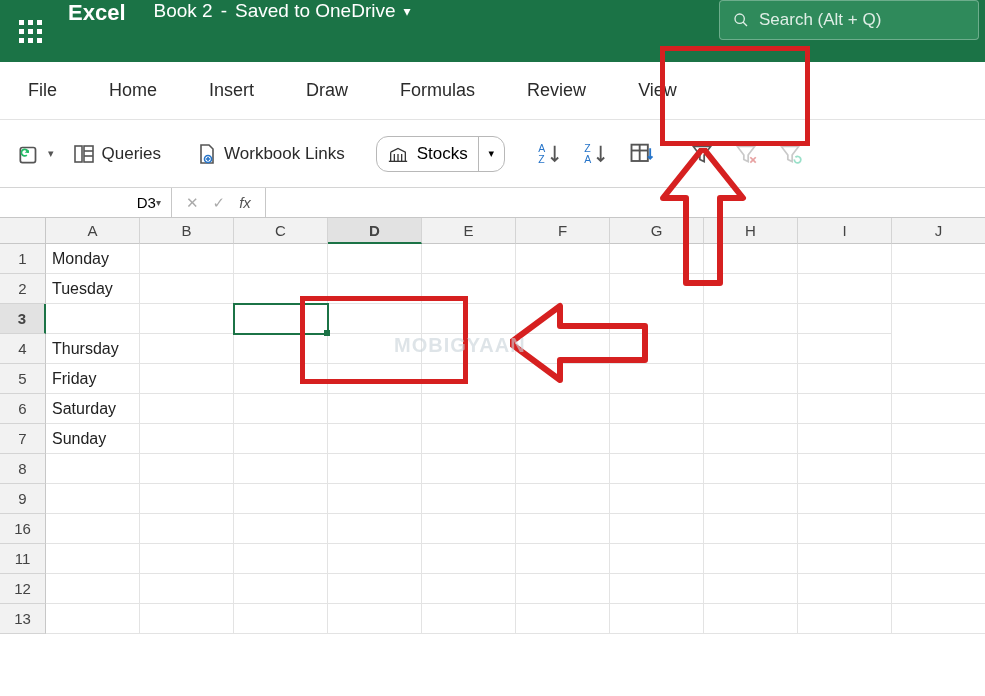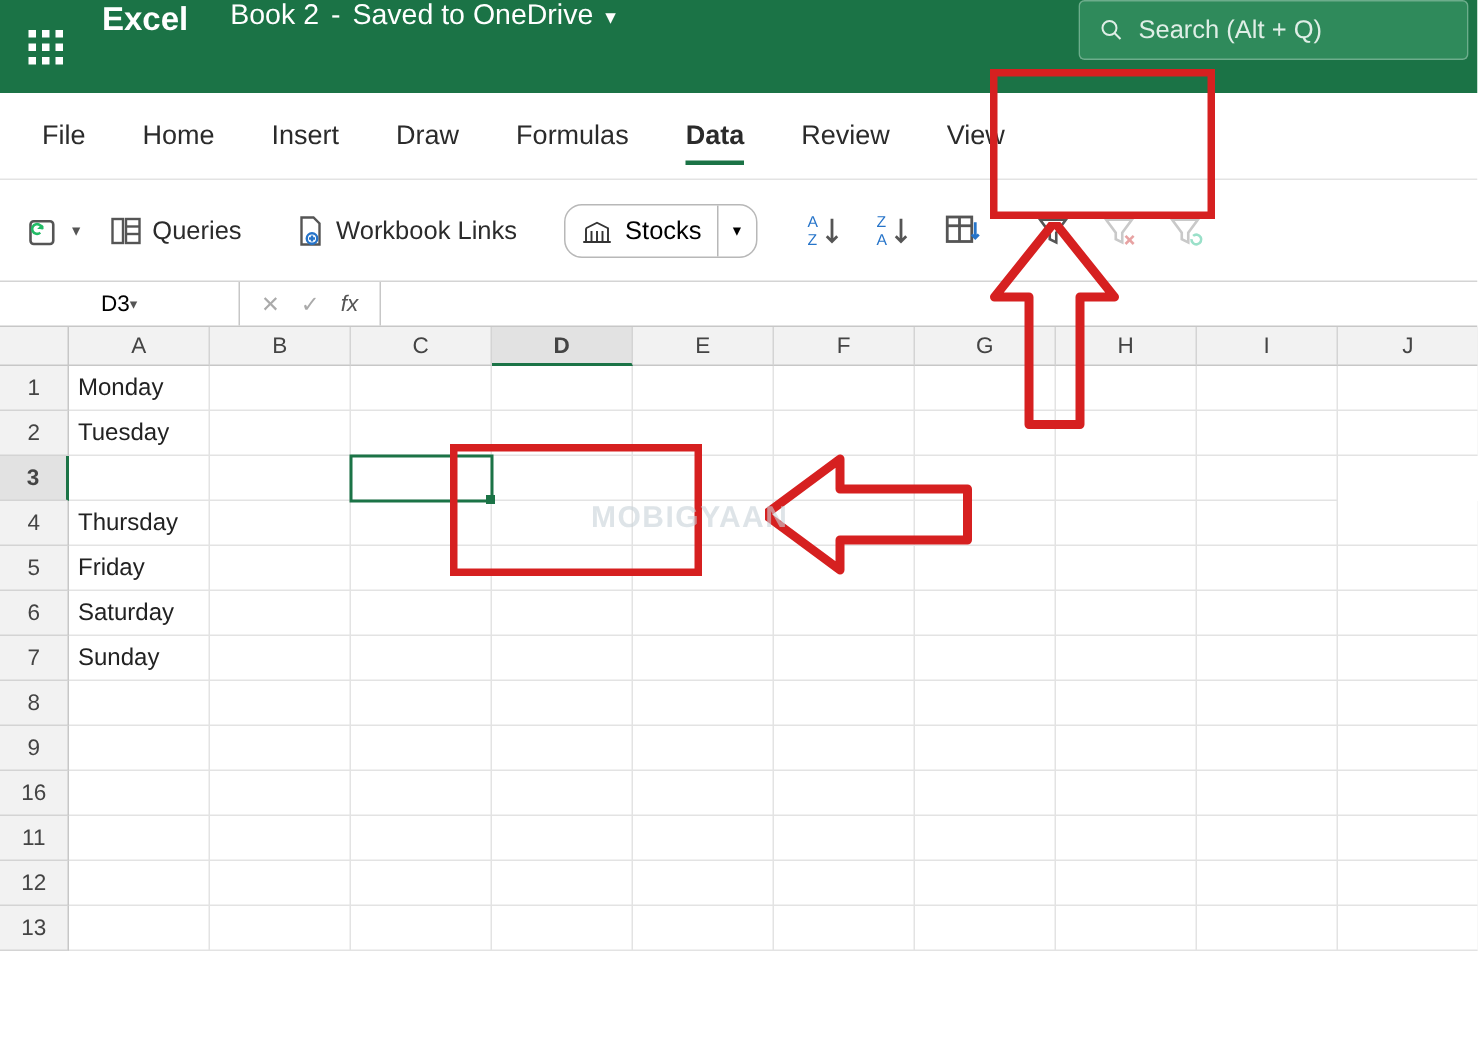--- a/index.html
+++ b/index.html
@@ -12,37 +12,37 @@
   .dots3x3 span { width: 5px; height: 5px; background: #fff; }
   .app-name { font-size: 22px; font-weight: 600; margin-left: 8px; margin-right: 28px; }
   .doc-title { font-size: 19px; display: flex; align-items: center; gap: 8px; }
   .doc-title .chev { font-size: 14px; }
   .search-wrap { margin-left: auto; background: #2f8a5b; border-radius: 4px; height: 40px; width: 260px; display: flex; align-items: center; padding: 0 14px; margin-right: 6px; box-shadow: inset 0 0 0 1px rgba(255,255,255,0.3); }
   .search-wrap svg { margin-right: 10px; }
   .search-wrap input { background: transparent; border: none; color: #dfeee6; font-size: 17px; outline: none; width: 100%; }
   .search-wrap input::placeholder { color: #dfeee6; }
 
   
-  .ribbon-tabs { height: 58px; display: flex; align-items: center; padding: 0 10px; border-bottom: 1px solid #e3e3e3; gap: 2px; }
+  .ribbon-tabs { height: 58px; display: flex; align-items: center; padding: 0 10px; border-bottom: 1px solid #e3e3e3; gap: 16px; }
   .rtab { padding: 8px 18px; font-size: 18px; color: #2b2b2b; position: relative; cursor: pointer; }
   .rtab.active { font-weight: 600; }
   .rtab.active::after { content: ""; position: absolute; left: 18px; right: 18px; bottom: -1px; height: 3px; background: #1b7346; }
 
   
   .ribbon-cmds { height: 68px; display: flex; align-items: center; padding: 0 14px; gap: 14px; border-bottom: 1px solid #d4d4d4; }
   .cmd { display: flex; align-items: center; gap: 6px; font-size: 17px; color: #2b2b2b; cursor: pointer; padding: 4px 2px; }
   .cmd svg { display: block; }
   .sep { width: 1px; height: 36px; background: transparent; }
   .stocks-btn { display: flex; align-items: center; border: 1px solid #b8b8b8; border-radius: 12px; height: 36px; }
   .stocks-btn .main { display: flex; align-items: center; gap: 8px; padding: 0 10px; font-size: 17px; }
   .stocks-btn .drop { border-left: 1px solid #b8b8b8; width: 26px; height: 100%; display: flex; align-items: center; justify-content: center; }
 
   
   .formula-bar { height: 30px; display: flex; align-items: center; border-bottom: 1px solid #c7c7c7; font-size: 15px; }
-  .name-box { width: 160px; border-right: 1px solid #c7c7c7; padding: 0 10px; display: flex; align-items: center; justify-content: center; height: 100%; }
+  .name-box { width: 160px; border-right: 1px solid #c7c7c7; padding: 0 10px; display: flex; align-items: center; justify-content: flex-end; height: 100%; margin-left: 12px; }
   .name-box .chev { font-size: 10px; color: #555; }
   .fx-controls { display: flex; align-items: center; gap: 14px; padding: 0 14px; color: #777; height: 100%; border-right: 1px solid #c7c7c7; }
   .fx-controls .fx { font-style: italic; color: #555; }
   .formula-input { flex: 1; padding: 0 10px; }
 
   
   .grid { position: relative; }
   .corner { position: absolute; left: 0; top: 0; width: 46px; height: 26px; background: #f2f2f2; border-right: 1px solid #c7c7c7; border-bottom: 1px solid #c7c7c7; }
   .col-headers { position: absolute; left: 46px; top: 0; height: 26px; display: flex; }
   .col-h { width: 94px; height: 26px; background: #f2f2f2; border-right: 1px solid #d4d4d4; border-bottom: 1px solid #c7c7c7; display: flex; align-items: center; justify-content: center; font-size: 15px; color: #444; }
@@ -93,21 +93,20 @@
     <input placeholder="Search (Alt + Q)" style="">
   </div>
 </div>
 
 <div class="ribbon-tabs" id="ribbon-tabs">
     <div class="rtab">File</div>
     <div class="rtab">Home</div>
     <div class="rtab">Insert</div>
     <div class="rtab">Draw</div>
     <div class="rtab">Formulas</div>
-    <div class="rtab active">Data</div>
     <div class="rtab">Review</div>
     <div class="rtab">View</div>
   </div>
 
 <div class="ribbon-cmds">
   <div class="cmd">
     <svg width="26" height="26" viewBox="0 0 24 24" fill="none" stroke="#2b6" stroke-width="1.6">
         <rect x="4" y="6" width="14" height="14" rx="2" stroke="#555"></rect>
         <path d="M10 13 a3 3 0 1 1 1 -2" stroke="#2b6"></path>
         <path d="M12 10 l-2 0 l1.5 -1.5" stroke="#2b6"></path>

